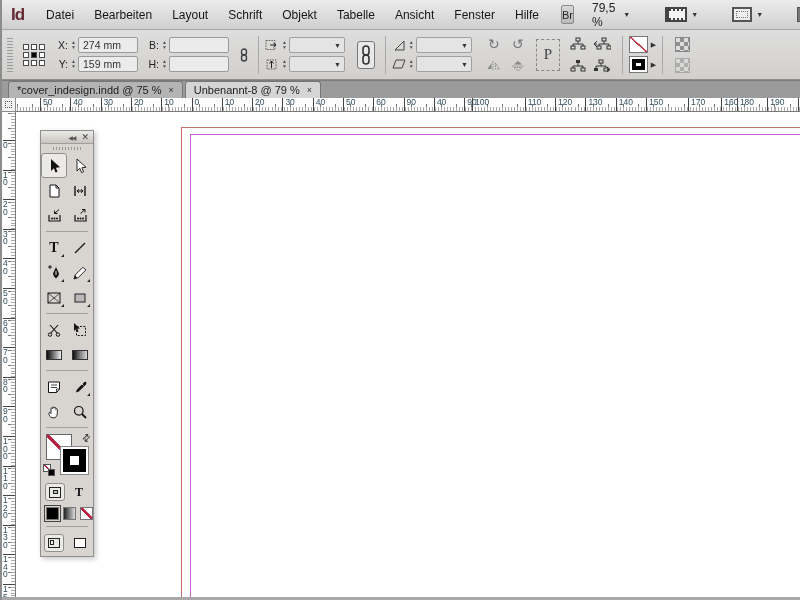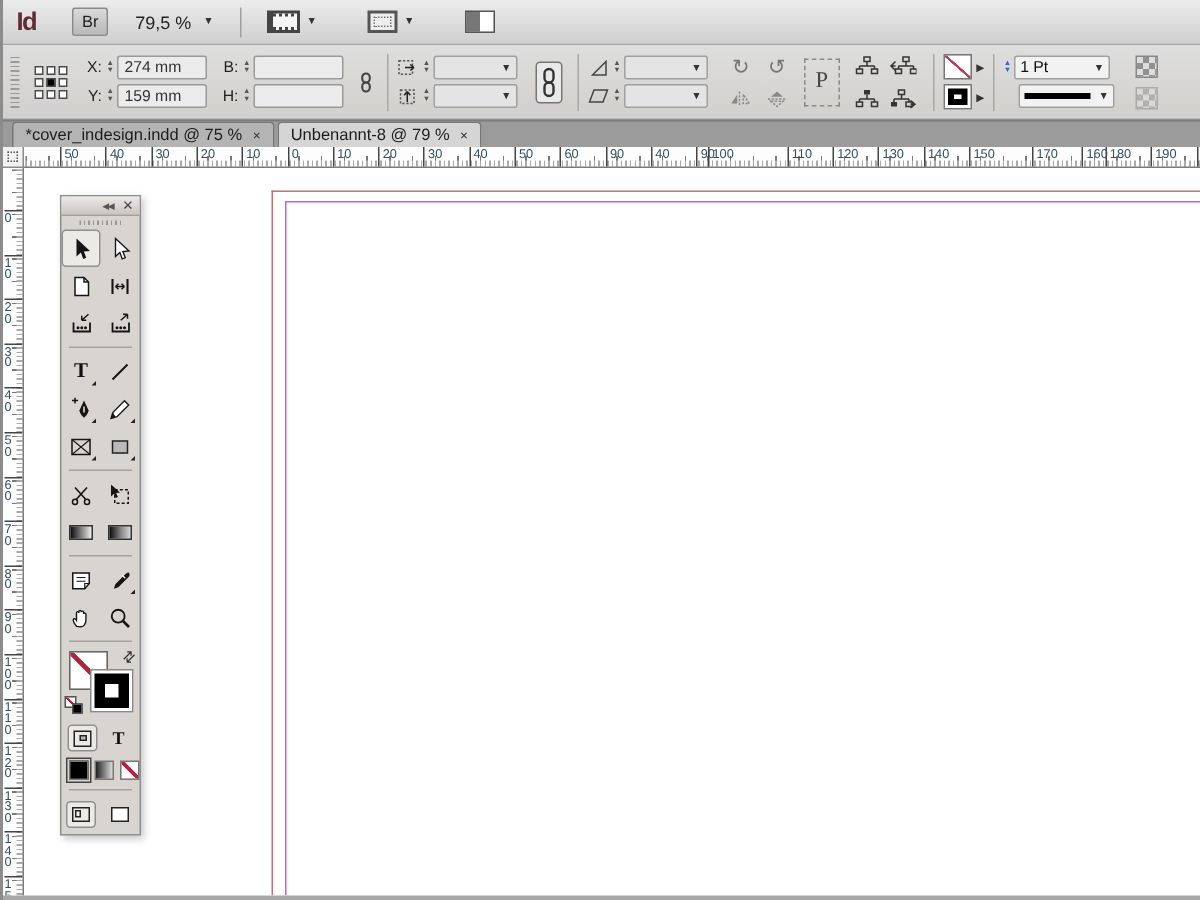--- a/index.html
+++ b/index.html
@@ -156,20 +156,31 @@
 
   svg{display:block;}
 </style>
 </head>
 <body>
 
 <div id="app">
 
   <div class="menubar">
     <span class="logo">Id</span>
+    <ul class="menuitems">
+        <li>Datei</li>
+        <li>Bearbeiten</li>
+        <li>Layout</li>
+        <li>Schrift</li>
+        <li>Objekt</li>
+        <li>Tabelle</li>
+        <li>Ansicht</li>
+        <li>Fenster</li>
+        <li>Hilfe</li>
+      </ul>
     <div class="br-btn">Br</div>
     <div class="zoom-combo">
       <span>79,5 %</span>
       <span class="dd-arrow">▼</span>
     </div>
     <div class="vsep-menu"></div>
     <div class="appbar-btn">
       <span class="ic ic-viewopt"></span>
       <span class="dd-arrow">▼</span>
     </div>
@@ -387,38 +398,20 @@
       <div class="swrow">
         <div class="sw stroke">
             <i></i>
           </div>
         <span class="fly">▶</span>
       </div>
     </div>
 
     <div class="vsep"></div>
 
-    <div class="fldcol">
-      <div class="fld">
-        <span class="spin blue">
-            <i>▲</i>
-            <i>▼</i>
-          </span>
-        <div class="combo lit" style="width:64px">
-          <span>1 Pt</span>
-          <span class="dd-arrow">▼</span>
-        </div>
-      </div>
-      <div class="fld" style="margin-left:10px">
-        <div class="combo lit" style="width:64px">
-          <span class="strokeline"></span>
-          <span class="dd-arrow">▼</span>
-        </div>
-      </div>
-    </div>
 
     <div class="righticons">
       <span class="checker"></span>
       <span class="checker" style="opacity:.55"></span>
     </div>
   </div>
 
   <div class="tabbar">
       <div class="tab">
         <span>*cover_indesign.indd @ 75 %</span>

